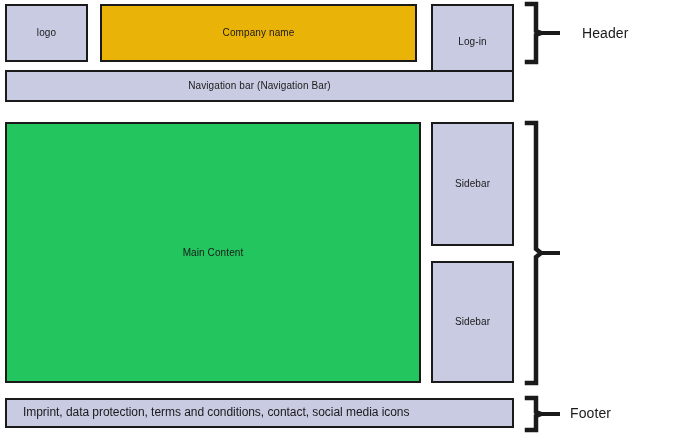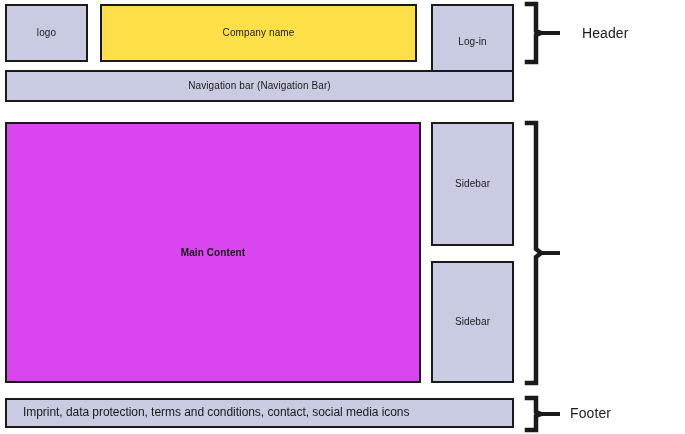--- a/index.html
+++ b/index.html
@@ -90,35 +90,35 @@
   #brace-footer   { top: 396px; }
   #label-footer   { top: 403px; }
 </style>
 </head>
 <body style="background: rgb(255, 255, 255);">
 
 <div id="canvas">
 
   <div class="box" id="logo-box" style="background: rgb(201, 203, 226); border-color: rgb(26, 26, 26);">logo</div>
 
-  <div class="box" id="company-box" style="background: #fde047; border-color: rgb(26, 26, 26);">Company name</div>
+  <div class="box" id="company-box" style="background: #eab308; border-color: rgb(26, 26, 26);">Company name</div>
 
   <div class="box" id="login-box" style="background: rgb(201, 203, 226); border-color: rgb(26, 26, 26);">Log-in</div>
 
   <div class="brace-group" id="brace-header">
     <svg width="40" height="62" viewBox="0 0 40 62" fill="none" stroke="#1a1a1a" stroke-width="4.5" stroke-linecap="square" stroke-linejoin="miter">
       <path d="M 5 2 L 14 2 L 14 29 L 19 31 L 14 33 L 14 60 L 5 60"></path>
       <path d="M 19 31 L 36 31" stroke-width="4"></path>
     </svg>
   </div>
   <div class="anno-label" id="label-header">Header</div>
 
   <div class="box" id="nav-box" style="background: rgb(201, 203, 226); border-color: rgb(26, 26, 26);">Navigation bar (Navigation Bar)</div>
 
-  <div class="box" id="main-box" style="background: #d946ef; border-color: rgb(26, 26, 26); font-weight: bold;">Main Content</div>
+  <div class="box" id="main-box" style="background: #22c55e; border-color: rgb(26, 26, 26);">Main Content</div>
 
   <div class="box" id="sidebar-top-box" style="background: rgb(201, 203, 226); border-color: rgb(26, 26, 26);">Sidebar</div>
 
   <div class="box" id="sidebar-bot-box" style="background: rgb(201, 203, 226); border-color: rgb(26, 26, 26);">Sidebar</div>
 
   <div class="brace-group" id="brace-content">
     <svg width="40" height="264" viewBox="0 0 40 264" fill="none" stroke="#1a1a1a" stroke-width="4.5" stroke-linecap="square" stroke-linejoin="miter">
       <path d="M 5 2 L 14 2 L 14 128 L 19 132 L 14 136 L 14 262 L 5 262"></path>
       <path d="M 19 132 L 36 132" stroke-width="4"></path>
     </svg>

